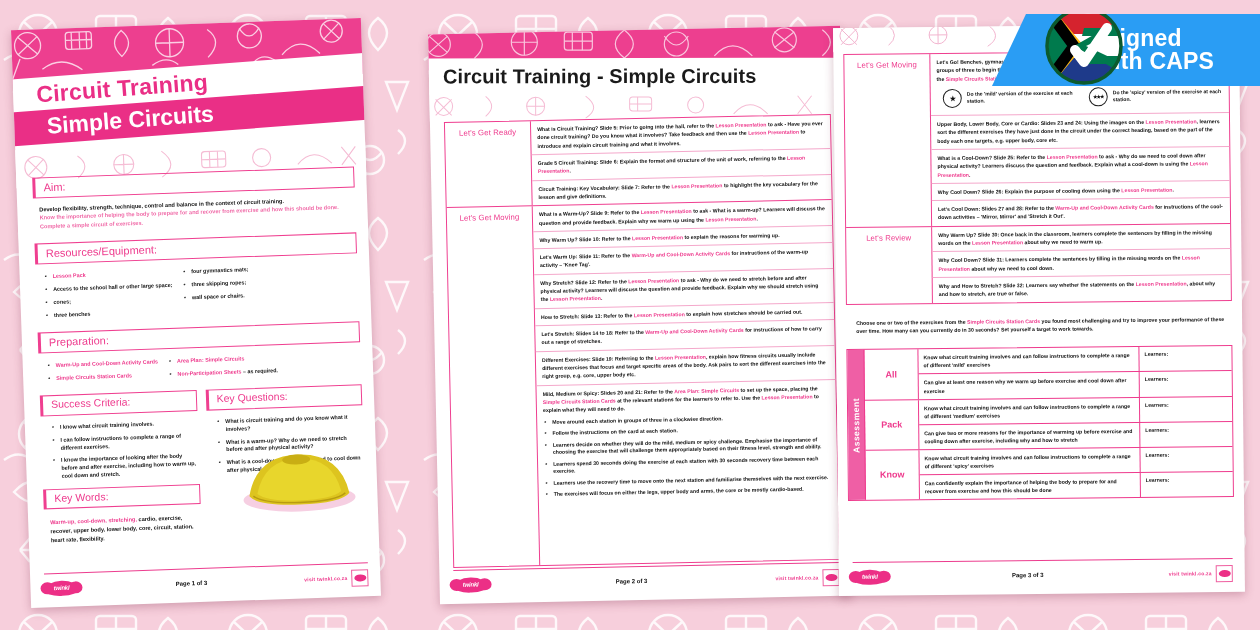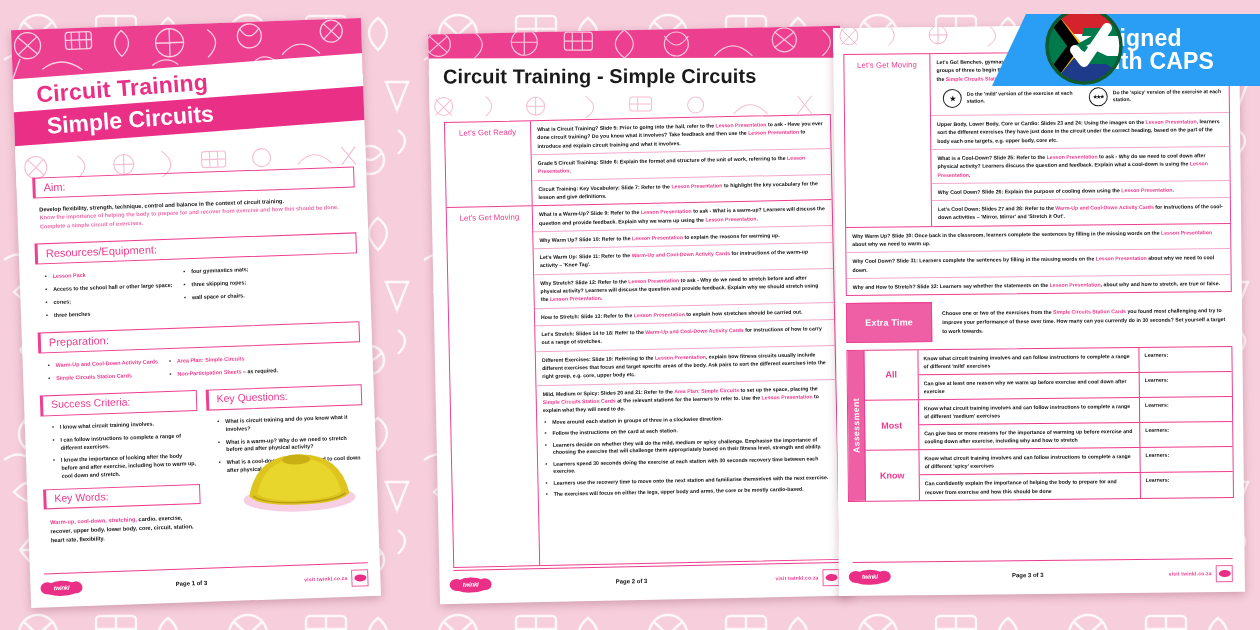--- a/index.html
+++ b/index.html
@@ -568,32 +568,32 @@
                       <div class="star-txt">Do the 'spicy' version of the exercise at each station.</div>
                     </div>
                   </div></div>
                 <div class="lcell">Upper Body, Lower Body, Core or Cardio: Slides 23 and 24: Using the images on the <span class="pink-txt">Lesson Presentation</span>, learners sort the different exercises they have just done in the circuit under the correct heading, based on the part of the body each one targets, e.g. upper body, core etc.</div>
                 <div class="lcell">What is a Cool-Down? Slide 25: Refer to the <span class="pink-txt">Lesson Presentation</span> to ask - Why do we need to cool down after physical activity? Learners discuss the question and feedback. Explain what a cool-down is using the <span class="pink-txt">Lesson Presentation</span>.</div>
                 <div class="lcell">Why Cool Down? Slide 26: Explain the purpose of cooling down using the <span class="pink-txt">Lesson Presentation</span>.</div>
                 <div class="lcell">Let's Cool Down: Slides 27 and 28: Refer to the <span class="pink-txt">Warm-Up and Cool-Down Activity Cards</span> for instructions of the cool-down activities – 'Mirror, Mirror' and 'Stretch it Out'.</div>
               </div>
             </div>
             <div class="lrowgroup">
+              <div class="lcol-label">
+                <span>Let's Review</span>
+              </div>
               <div class="lcol-cells">
                 <div class="lcell">Why Warm Up? Slide 30: Once back in the classroom, learners complete the sentences by filling in the missing words on the <span class="pink-txt">Lesson Presentation</span> about why we need to warm up.</div>
                 <div class="lcell">Why Cool Down? Slide 31: Learners complete the sentences by filling in the missing words on the <span class="pink-txt">Lesson Presentation</span> about why we need to cool down.</div>
                 <div class="lcell">Why and How to Stretch? Slide 32: Learners say whether the statements on the <span class="pink-txt">Lesson Presentation</span>, about why and how to stretch, are true or false.</div>
               </div>
             </div>
           </div>
 
         <div class="extra-row">
-          <div class="extra-label">
-            <span>Extra Time</span>
-          </div>
           <div class="extra-body">Choose one or two of the exercises from the <span class="pink-txt">Simple Circuits Station Cards</span> you found most challenging and try to improve your performance of these over time. How many can you currently do in 30 seconds? Set yourself a target to work towards.</div>
         </div>
 
         <div class="assess">
           <div class="assess-side">
             <span>Assessment</span>
           </div>
           <div class="assess-main" id="p3-assess">
               <div class="assess-group">
                 <div class="assess-tier">All</div>
@@ -602,21 +602,21 @@
                     <div class="assess-crit">Know what circuit training involves and can follow instructions to complete a range of different 'mild' exercises</div>
                     <div class="assess-learners">Learners:</div>
                   </div>
                   <div class="assess-row">
                     <div class="assess-crit">Can give at least one reason why we warm up before exercise and cool down after exercise</div>
                     <div class="assess-learners">Learners:</div>
                   </div>
                 </div>
               </div>
               <div class="assess-group">
-                <div class="assess-tier">Most</div>
+                <div class="assess-tier">Pack</div>
                 <div class="assess-rows">
                   <div class="assess-row">
                     <div class="assess-crit">Know what circuit training involves and can follow instructions to complete a range of different 'medium' exercises</div>
                     <div class="assess-learners">Learners:</div>
                   </div>
                   <div class="assess-row">
                     <div class="assess-crit">Can give two or more reasons for the importance of warming up before exercise and cooling down after exercise, including why and how to stretch</div>
                     <div class="assess-learners">Learners:</div>
                   </div>
                 </div>

